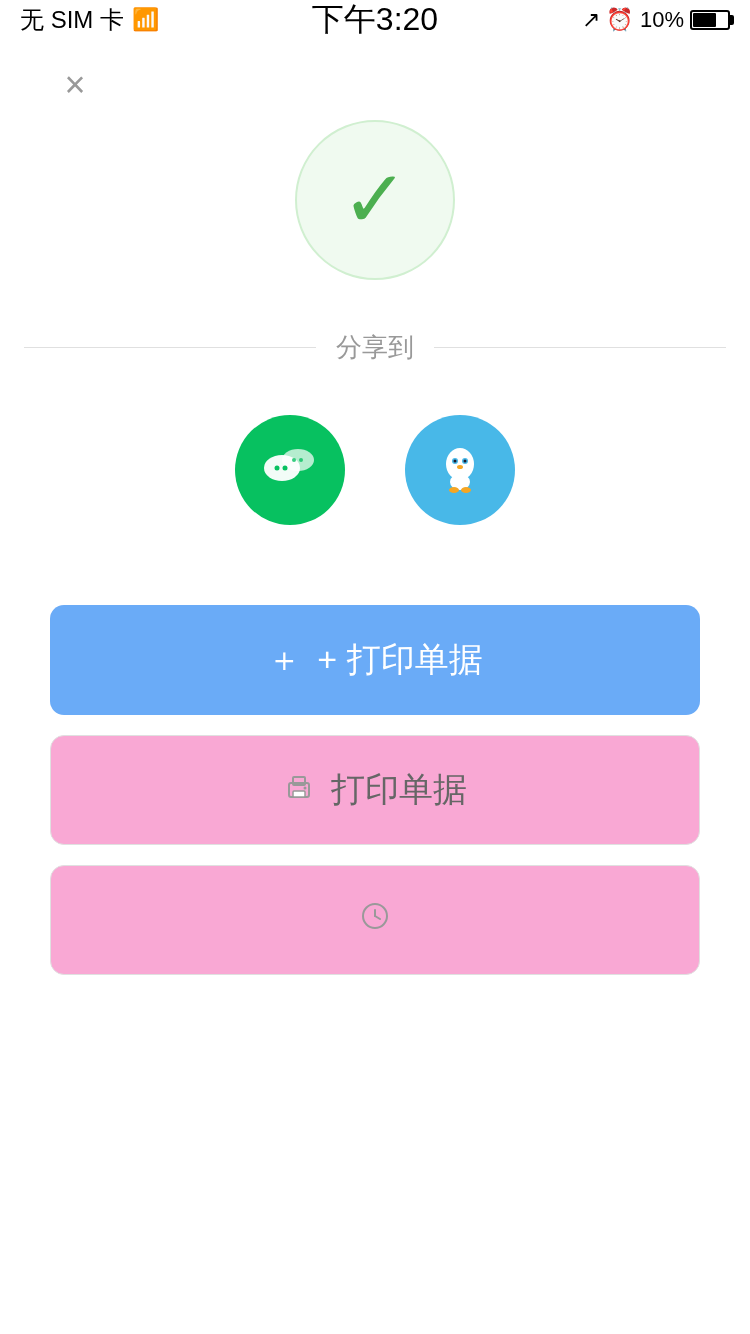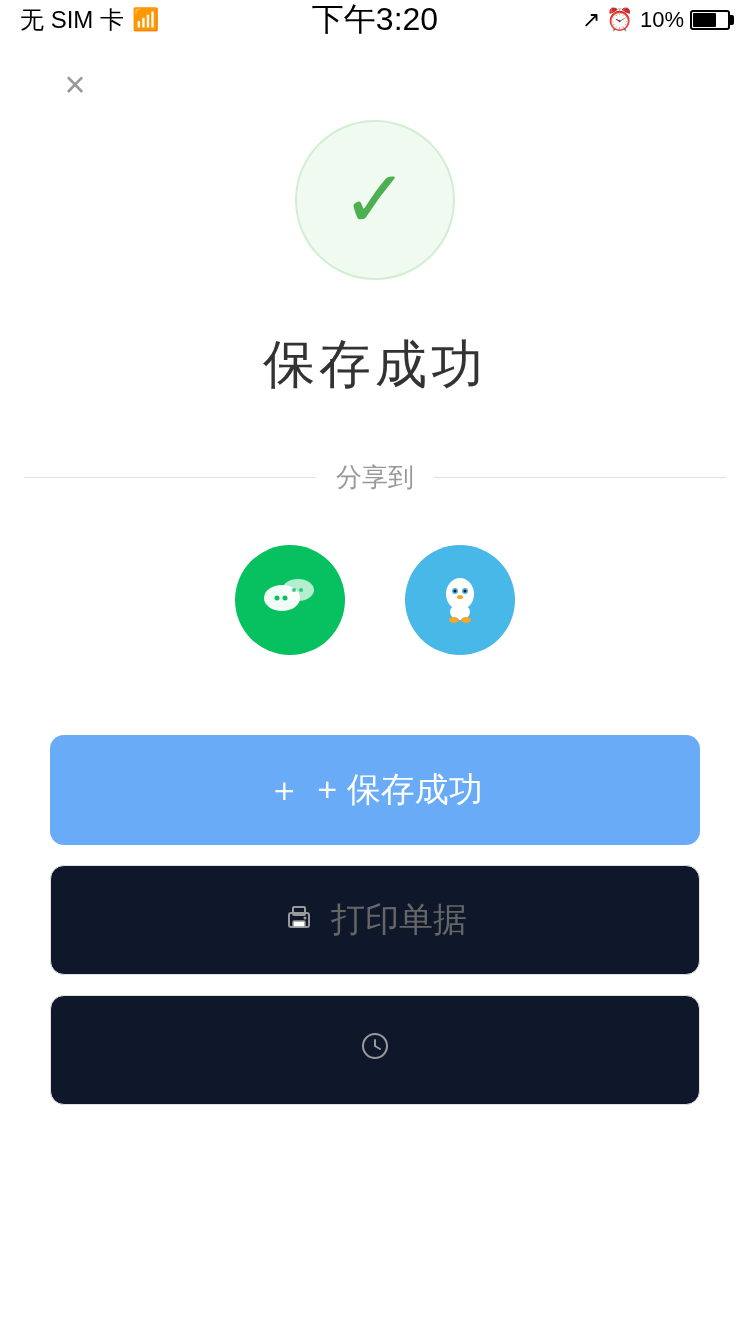--- a/index.html
+++ b/index.html
@@ -188,21 +188,21 @@
       justify-content: center;
       font-size: 34px;
       gap: 16px;
       cursor: pointer;
     }
     .btn-primary {
       background: #6aabf7;
       color: #fff;
     }
     .btn-secondary {
-      background: #0f172a;
+      background: #f9a8d4;
       color: #666;
       border: 1px solid #e0e0e0;
     }
 
     
     .wechat-svg, .qq-svg {
       width: 64px;
       height: 64px;
     }
   </style>
@@ -228,21 +228,20 @@
 <div class="close-btn">
   <span>×</span>
 </div>
 
 <div class="main-content">
 
   <div class="success-circle">
     <span class="checkmark">✓</span>
   </div>
 
-  <div class="success-title">保存成功</div>
 
   <div class="share-divider">
     <div class="divider-line"></div>
     <span class="divider-text">分享到</span>
     <div class="divider-line"></div>
   </div>
 
   <div class="share-icons">
 
     <div class="share-icon-btn wechat-icon">
@@ -274,21 +273,21 @@
         <ellipse cx="26" cy="52" rx="5" ry="3" fill="#F5A623"></ellipse>
         <ellipse cx="38" cy="52" rx="5" ry="3" fill="#F5A623"></ellipse>
       </svg>
     </div>
   </div>
 
   <div class="buttons-container">
 
     <button class="btn btn-primary">
       <span>＋</span>
-      <span>+ 保存成功</span>
+      <span>+ 打印单据</span>
     </button>
 
     <button class="btn btn-secondary">
       <span style="font-size:30px;">
         <svg width="32" height="32" viewBox="0 0 32 32" fill="none">
           <rect x="6" y="12" width="20" height="14" rx="2" stroke="#999" stroke-width="2"></rect>
           <rect x="10" y="6" width="12" height="8" rx="1" stroke="#999" stroke-width="2"></rect>
           <rect x="10" y="20" width="12" height="6" rx="1" fill="white" stroke="#999" stroke-width="1.5"></rect>
           <circle cx="22" cy="17" r="1.5" fill="#999"></circle>
         </svg>

